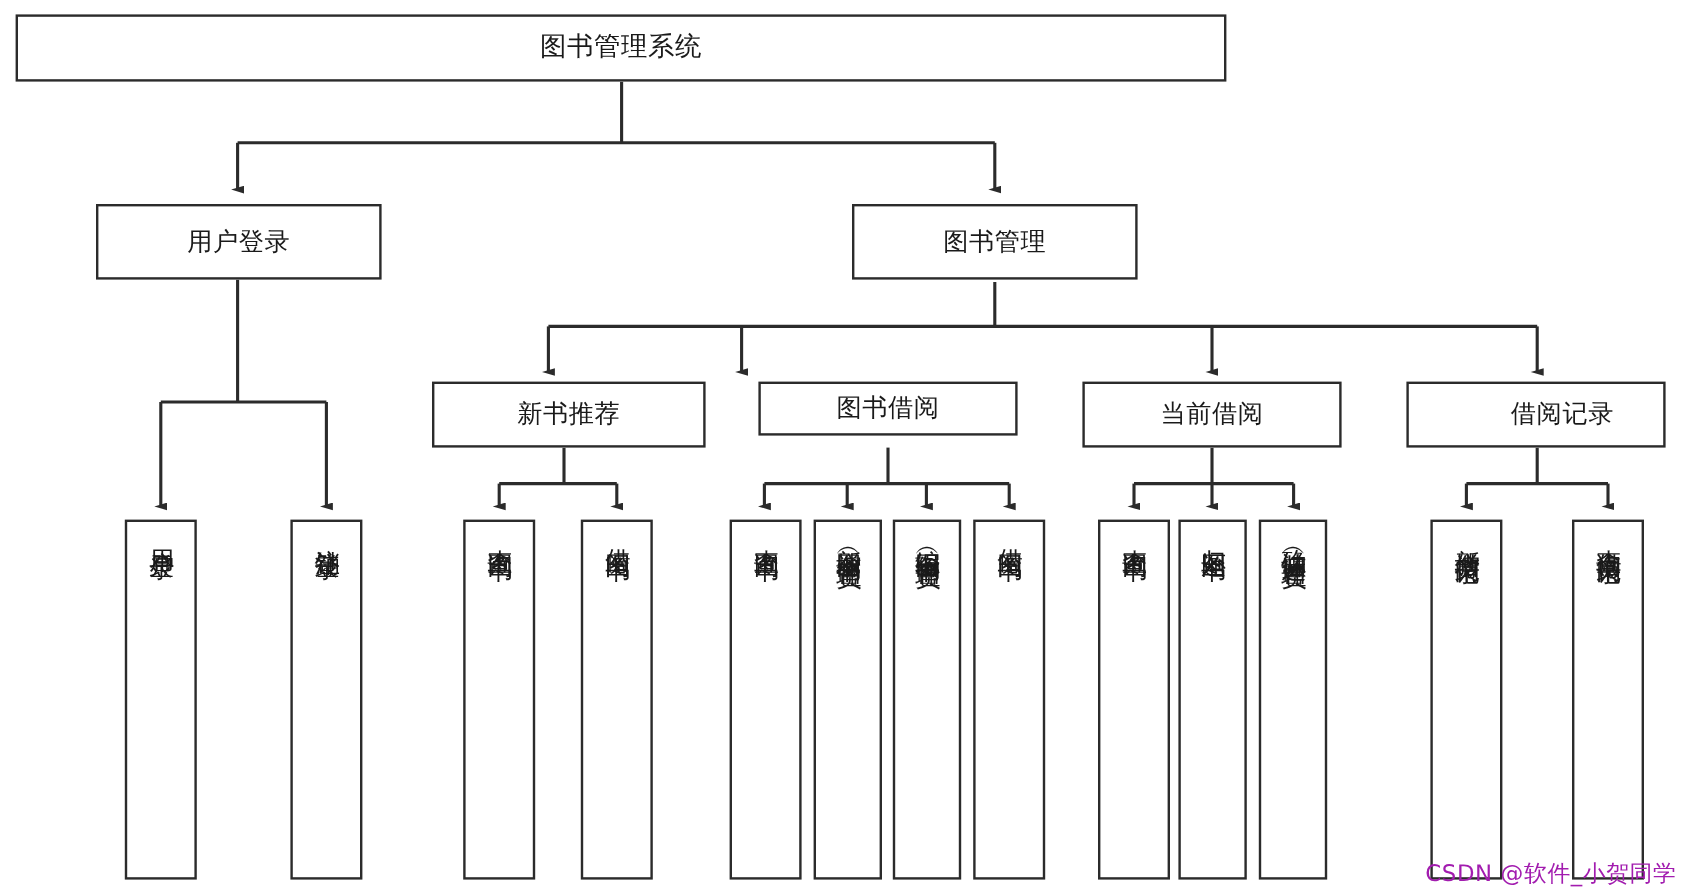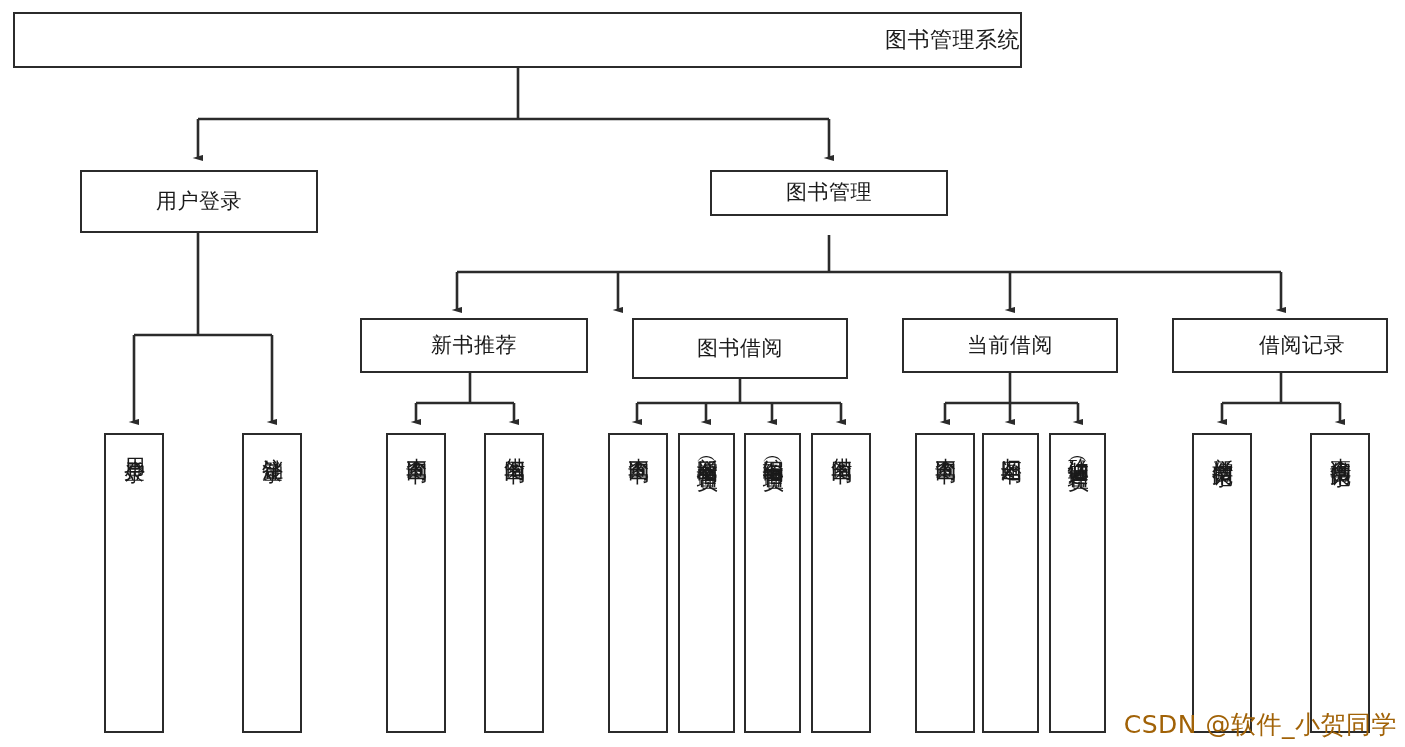--- a/index.html
+++ b/index.html
@@ -55,22 +55,22 @@
     text-orientation: upright;
     font-size: 21px;
     line-height: 1.22;
     letter-spacing: 2px;
     white-space: nowrap;
   }
   .watermark {
     position: absolute;
     right: 8px;
     bottom: 6px;
-    font-size: 25px;
-    color: #a16207;
+    font-size: 19px;
+    color: #a21caf;
     white-space: nowrap;
     letter-spacing: 0.5px;
     pointer-events: none;
   }
 </style>
 </head>
 <body>
 
 <div id="canvas">
 
@@ -117,35 +117,35 @@
       <path d="M1010,403 L1010,422" marker-end="url(#arrow)"></path>
       <path d="M1078,403 L1078,422" marker-end="url(#arrow)"></path>
 
       <path d="M1281,373 L1281,403"></path>
       <path d="M1222,403 L1340,403"></path>
       <path d="M1222,403 L1222,422" marker-end="url(#arrow)"></path>
       <path d="M1340,403 L1340,422" marker-end="url(#arrow)"></path>
     </g>
   </svg>
 
-  <div class="node h root" style="left:13px; top:12px; width:1009px; height:56px;justify-content:flex-end;">
+  <div class="node h root" style="left:13px; top:12px; width:1009px; height:56px;">
     <span class="label">图书管理系统</span>
   </div>
 
   <div class="node h" style="left:80px; top:170px; width:238px; height:63px;">
     <span class="label">用户登录</span>
   </div>
-  <div class="node h" style="left:710px; top:170px; width:238px; height:46px;">
+  <div class="node h" style="left:710px; top:170px; width:238px; height:63px;">
     <span class="label">图书管理</span>
   </div>
 
   <div class="node h" style="left:360px; top:318px; width:228px; height:55px;">
     <span class="label">新书推荐</span>
   </div>
-  <div class="node h" style="left:632px; top:318px; width:216px; height:61px;">
+  <div class="node h" style="left:632px; top:318px; width:216px; height:45px;">
     <span class="label">图书借阅</span>
   </div>
   <div class="node h" style="left:902px; top:318px; width:216px; height:55px;align-items:center;">
     <span class="label">当前借阅</span>
   </div>
   <div class="node h" style="left:1172px; top:318px; width:216px; height:55px;padding-left:44px;">
     <span class="label">借阅记录</span>
   </div>
 
   <div class="node v" style="left:104px; top:433px; width:60px; height:300px;">

